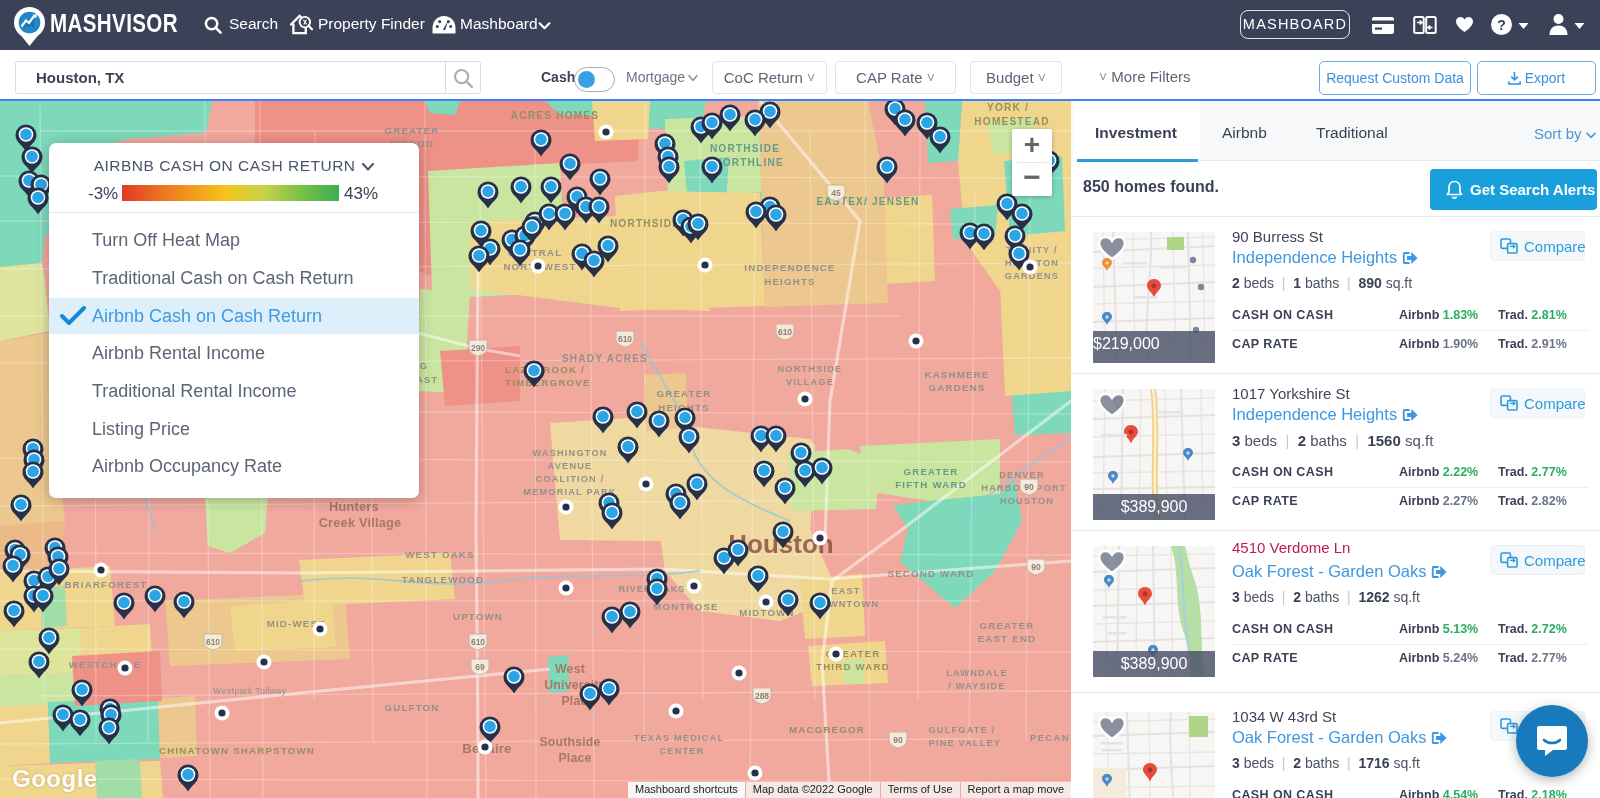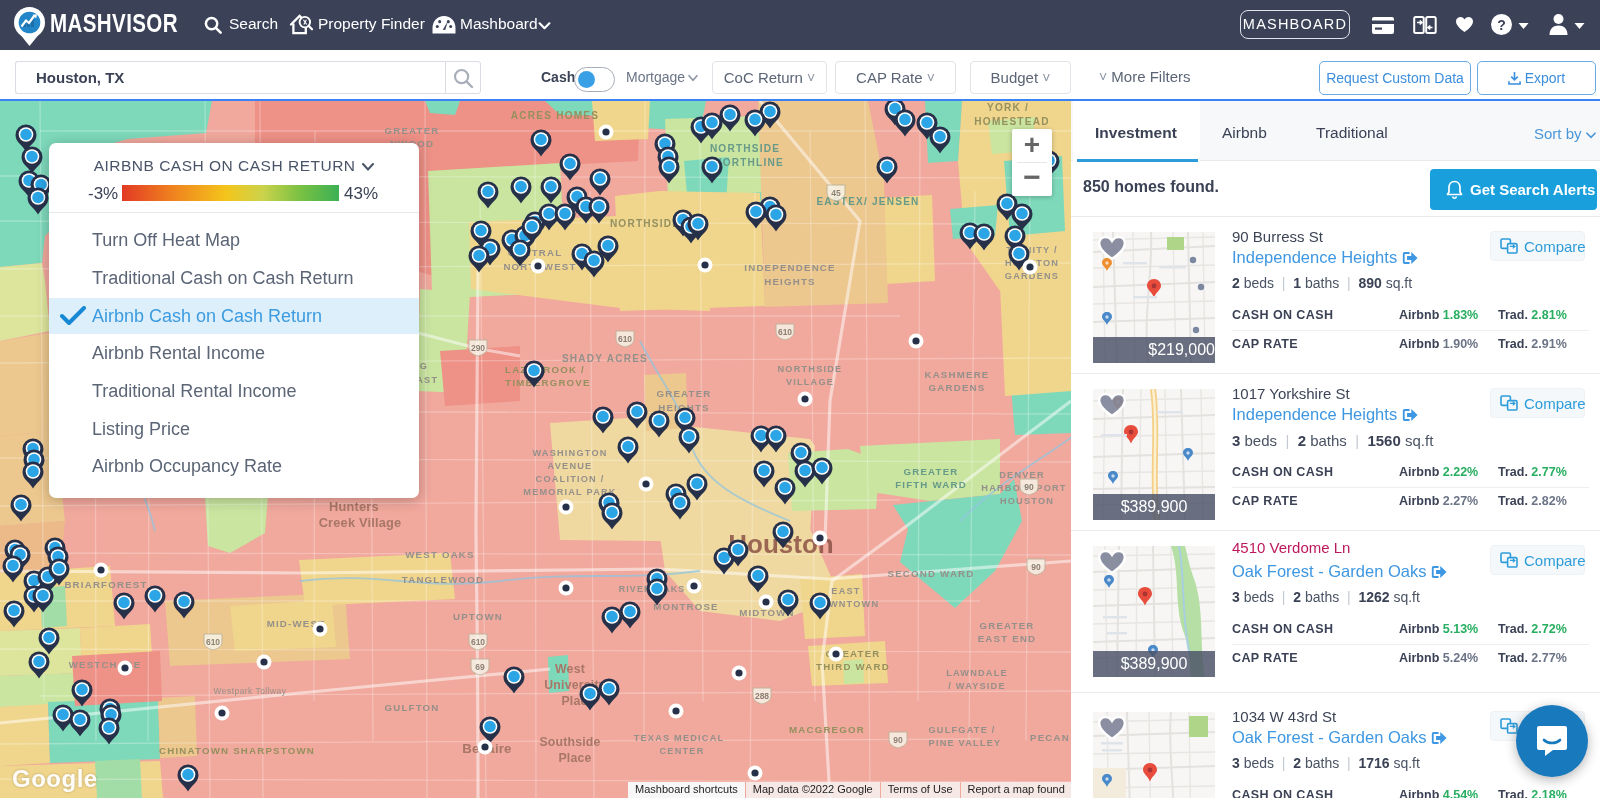--- a/index.html
+++ b/index.html
@@ -90,21 +90,21 @@
   <div class="abs" style="left:541px;top:19px;font-size:14px;font-weight:bold;color:#3b4256">Cash</div>
   <div class="abs" style="left:574px;top:17px;width:41px;height:25px;border:1.5px solid #a8aeb8;border-radius:13px;background:#fff">
     <div class="abs" style="left:2.5px;top:2.5px;width:17px;height:17px;border-radius:50%;background:#39a0e5"></div>
   </div>
   <div class="abs" style="left:626px;top:19px;font-size:14px;color:#6b7486">Mortgage</div>
   <svg class="abs" style="left:687px;top:24px" width="12" height="8" viewBox="0 0 13 9">
       <path d="M1.5 1.5 L6.5 7 L11.5 1.5" stroke="#8b94a3" stroke-width="1.8" fill="none"></path>
     </svg>
   <div class="abs" style="left:712px;top:11px;width:115px;height:33px;border:1px solid #e0e3e8;border-radius:4px;font-size:15px;color:#5b6576;text-align:center;line-height:31px">CoC Return <span style="color:#8b94a3;font-size:14px">˅</span></div>
   <div class="abs" style="left:835px;top:11px;width:121px;height:33px;border:1px solid #e0e3e8;border-radius:4px;font-size:15px;color:#5b6576;text-align:center;line-height:31px">CAP Rate <span style="color:#8b94a3;font-size:14px">˅</span></div>
-  <div class="abs" style="left:970px;top:11px;width:101px;height:33px;border:1px solid #e0e3e8;border-radius:4px;font-size:15px;color:#5b6576;text-align:center;line-height:31px">Budget <span style="color:#8b94a3;font-size:14px">˅</span></div>
+  <div class="abs" style="left:970px;top:11px;width:92px;height:33px;border:1px solid #e0e3e8;border-radius:4px;font-size:15px;color:#5b6576;text-align:center;line-height:31px">Budget <span style="color:#8b94a3;font-size:14px">˅</span></div>
   <div class="abs" style="left:1099px;top:18px;font-size:15px;color:#5b6576"><span style="color:#8b94a3;font-size:14px">˅</span> More Filters</div>
   <div class="abs" style="left:1319px;top:11px;width:152px;height:34px;border:1px solid #6aabe4;border-radius:5px;font-size:14px;color:#3d8edd;text-align:center;line-height:32px">Request Custom Data</div>
   <div class="abs" style="left:1477px;top:11px;width:119px;height:34px;border:1px solid #6aabe4;border-radius:5px;font-size:14px;color:#3d8edd;text-align:center;line-height:32px"><svg width="13" height="13" viewBox="0 0 14 14" style="vertical-align:-1.5px">
         <path d="M7 0 L7 8 M3.5 5 L7 8.5 L10.5 5" stroke="#3d8edd" stroke-width="1.7" fill="none"></path>
         <path d="M1 10 L1 13 L13 13 L13 10" stroke="#3d8edd" stroke-width="1.7" fill="none"></path>
       </svg> Export</div>
 </div>
 <div class="main">
   <div class="mapwrap" id="MAP">
 <svg width="1071" height="697" viewBox="0 0 1071 697" style="position:absolute;left:0;top:0">
@@ -503,21 +503,21 @@
 <div class="abs" style="left:1012px;top:28px;width:40px;height:67px;background:#fff;border-radius:2px;box-shadow:0 1px 5px rgba(0,0,0,.25);z-index:15">
   <div class="abs" style="left:0;top:0;width:40px;height:33px;color:#666;font-size:28px;text-align:center;line-height:31px;font-weight:bold">+</div>
   <div class="abs" style="left:5px;top:33px;width:30px;height:1px;background:#e6e6e6"></div>
   <div class="abs" style="left:0;top:33px;width:40px;height:33px;color:#666;font-size:30px;text-align:center;line-height:29px;font-weight:bold">−</div>
 </div>
 <div class="abs" style="left:12px;top:664px;color:#fff;font-size:24px;letter-spacing:.5px;font-weight:bold;text-shadow:0 0 3px rgba(0,0,0,.25);z-index:14;opacity:.95">Google</div>
 <div class="abs" style="left:628px;top:681px;height:16px;display:flex;z-index:14;font-size:11px;color:#222">
   <div style="background:#f7f7f7;padding:1px 7px;margin-right:1px">Mashboard shortcuts</div>
   <div style="background:#f7f7f7cc;padding:1px 7px;margin-right:1px">Map data ©2022 Google</div>
   <div style="background:#f7f7f7cc;padding:1px 7px;margin-right:1px">Terms of Use</div>
-  <div style="background:#f7f7f7cc;padding:1px 7px">Report a map found</div>
+  <div style="background:#f7f7f7cc;padding:1px 7px">Report a map move</div>
 </div>
 
   </div>
   <div class="panel" id="PANEL">
 
 <div class="abs" style="left:0;top:0;width:529px;height:60px;background:#f7f8fa;border-bottom:1px solid #e8eaee"></div>
 <div class="abs" style="left:2px;top:0;width:127px;height:60px;background:#fff"></div>
 <div class="abs" style="left:6px;top:58px;width:121px;height:3px;background:#2d9cdb"></div>
 <div class="abs" style="left:24px;top:23px;font-size:15.5px;font-weight:bold;color:#3b4256">Investment</div>
 <div class="abs" style="left:151px;top:23px;font-size:15.5px;color:#3b4256">Airbnb</div>
@@ -570,21 +570,21 @@
               <path d="M0,-5 C-3,-5 -5,-2.9 -5,-0.2 C-5,2.5 -1.3,4.6 0,8 C1.3,4.6 5,2.5 5,-0.2 C5,-2.9 3,-5 0,-5 Z" fill="#ef8e2e"></path>
               <circle r="1.7" fill="#ffffff" fill-opacity=".7"></circle>
             </g>
             <circle cx="100" cy="28" r="3.2" fill="#7c87a0"></circle>
             <circle cx="108" cy="55" r="3.2" fill="#7c87a0"></circle>
             <circle cx="103" cy="98" r="3.2" fill="#7c87a0"></circle>
             <rect x="30" y="30" width="24" height="2.5" fill="#dfe3ea"></rect>
             <rect x="66" y="34" width="27" height="2.5" fill="#dfe3ea"></rect>
             <rect x="40" y="64" width="24" height="2.5" fill="#dfe3ea"></rect>
           </svg>
-    <div class="abs" style="left:0;bottom:0;width:122px;height:26px;background:rgba(73,80,102,.82);color:#fff;font-size:16px;text-align:right;line-height:26px">$219,000</div>
+    <div class="abs" style="left:0;bottom:0;width:122px;height:32px;background:rgba(73,80,102,.82);color:#fff;font-size:16px;text-align:left;line-height:26px">$219,000</div>
     <svg class="abs" style="left:4px;top:3px" width="30" height="26" viewBox="0 0 42 36">
             <path d="M21 33 C21 33 3 22.5 3 11.5 C3 5.5 7.5 2.5 12 2.5 C15.8 2.5 19 4.8 21 8 C23 4.8 26.2 2.5 30 2.5 C34.5 2.5 39 5.5 39 11.5 C39 22.5 21 33 21 33 Z" fill="#80869a" fill-opacity=".92" stroke="#fff" stroke-width="3.4"></path>
           </svg>
   </div>
   <div class="abs" style="left:161px;top:11px;font-size:15px;color:#3d4456">90 Burress St</div>
   <div class="abs" style="left:161px;top:31px;font-size:16.5px;color:#3e97e2">Independence Heights <svg width="16" height="14" viewBox="0 0 19 16" style="vertical-align:-2px">
             <path d="M1 3 C1 1.9 1.9 1 3 1 L9 1 L9 3.2 L3.2 3.2 L3.2 12.8 L9 12.8 L9 15 L3 15 C1.9 15 1 14.1 1 13 Z" fill="#3e97e2"></path>
             <path d="M11 1 L18.5 8 L11 15 L11 10.5 L6 10.5 L6 5.5 L11 5.5 Z" fill="#3e97e2"></path>
           </svg></div>
   <div class="abs" style="left:161px;top:58px;font-size:14px;color:#4a5363"><b style="color:#3b4256">2</b> beds <span style="color:#c4c9d2">&nbsp;|&nbsp;</span> <b style="color:#3b4256">1</b> baths <span style="color:#c4c9d2">&nbsp;|&nbsp;</span> <b style="color:#3b4256">890</b> sq.ft</div>

